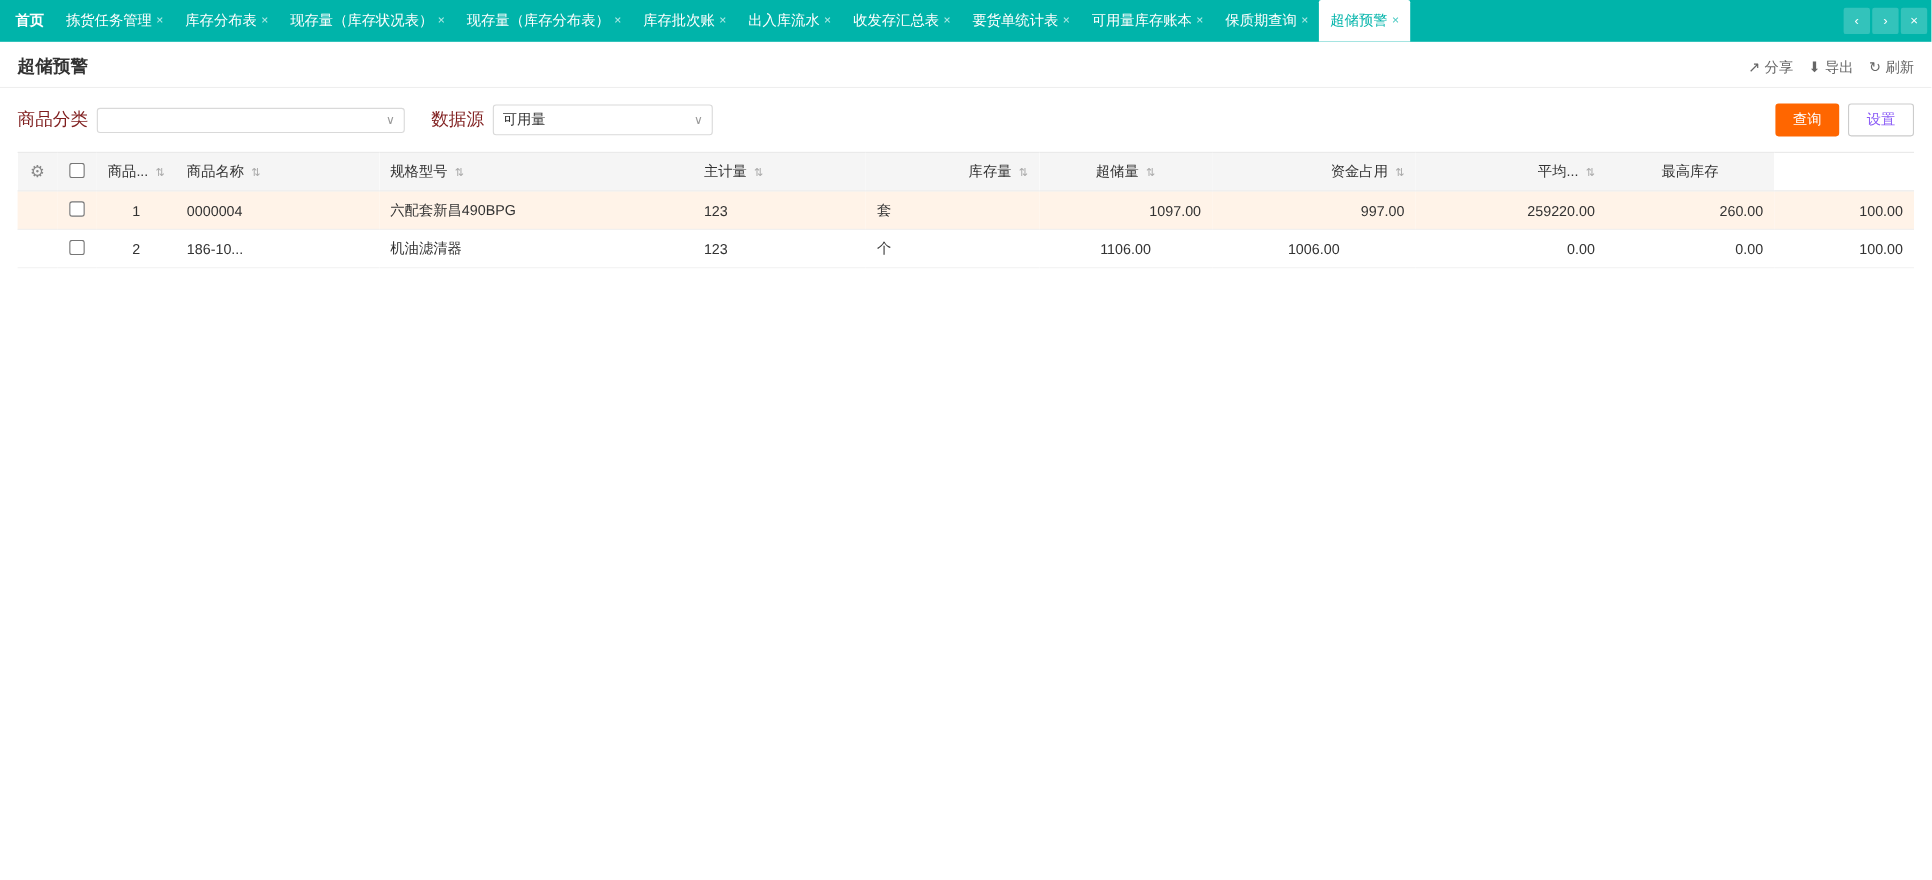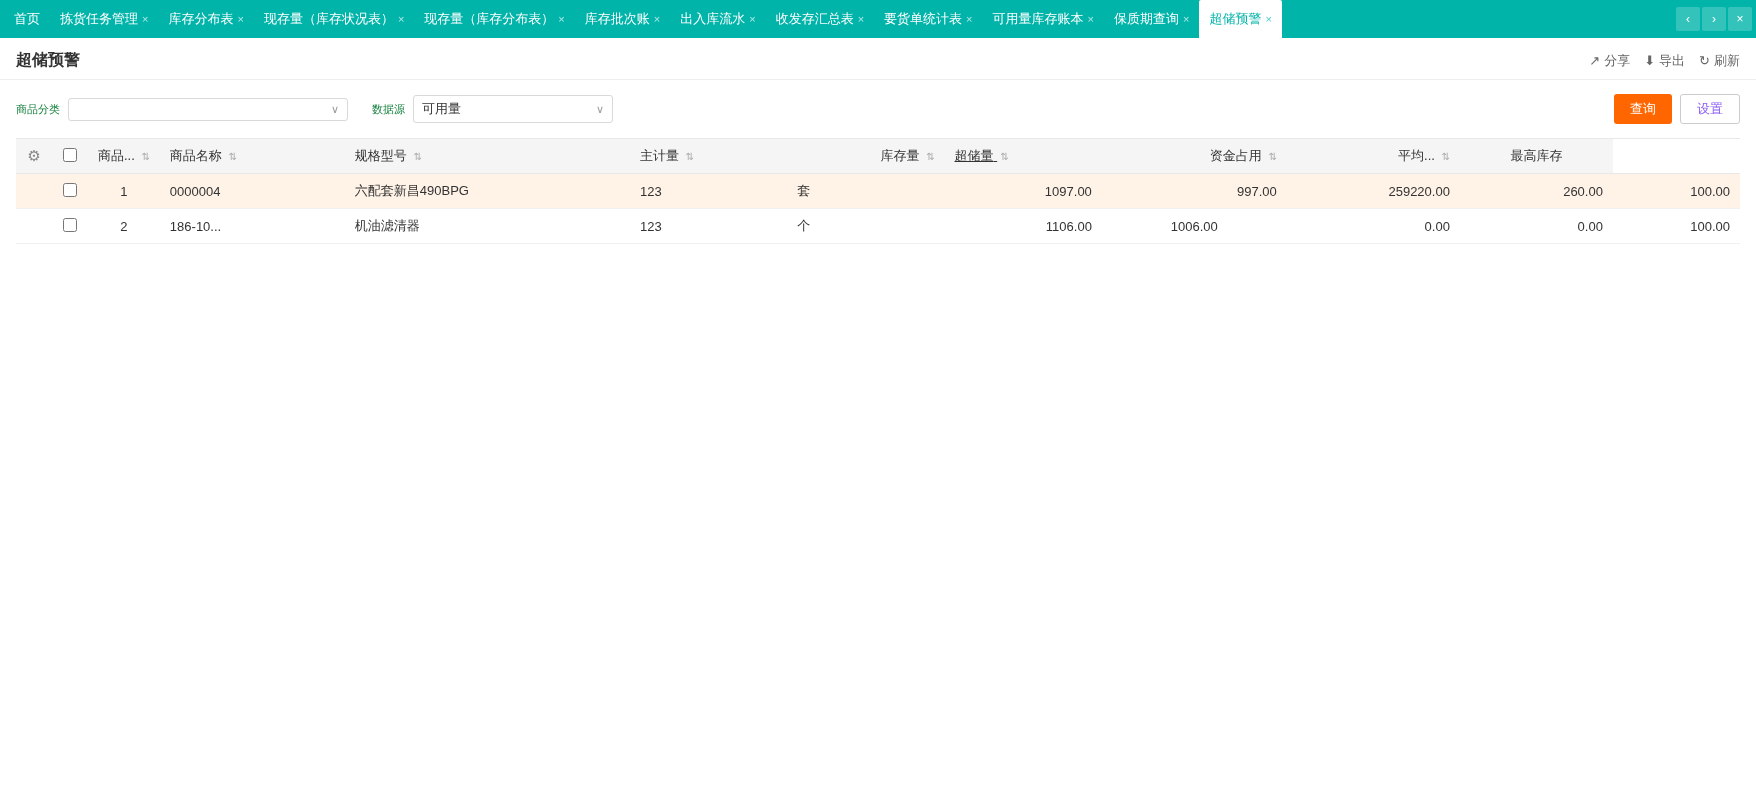--- a/index.html
+++ b/index.html
@@ -18,21 +18,21 @@
     .top-nav .nav-item {
       display: flex;
       align-items: center;
       padding: 0 10px;
       height: 38px;
       color: #fff;
       cursor: pointer;
       font-size: 13px;
       flex-shrink: 0;
     }
-    .top-nav .nav-item.home { font-weight: normal; }
+    .top-nav .nav-item.home { font-weight: bold; }
     .top-nav .nav-item.active {
       background: #fff;
       color: #00b4aa;
       border-radius: 2px 2px 0 0;
     }
     .nav-close {
       margin-left: 4px;
       font-size: 11px;
       opacity: 0.7;
       cursor: pointer;
@@ -108,22 +108,22 @@
       align-items: center;
       padding: 14px 16px;
       gap: 24px;
     }
     .filter-item {
       display: flex;
       align-items: center;
       gap: 8px;
     }
     .filter-label {
-      color: #15803d;
-      font-size: 11px;
+      color: #7f1d1d;
+      font-size: 16px;
       white-space: nowrap;
     }
     .filter-select {
       display: flex;
       align-items: center;
       border: 1px solid #d9d9d9;
       border-radius: 3px;
       padding: 4px 8px;
       min-width: 200px;
       cursor: pointer;
@@ -308,21 +308,21 @@
           <span class="sort-icon">⇅</span>
         </th>
         <th>
           <span>主计量</span>
           <span class="sort-icon">⇅</span>
         </th>
         <th style="text-align:right;">
           <span>库存量</span>
           <span class="sort-icon">⇅</span>
         </th>
-        <th style="text-align:left;text-decoration:underline;">
+        <th style="text-align:center;">
           <span>超储量</span>
           <span class="sort-icon">⇅</span>
         </th>
         <th style="text-align:right;">
           <span>资金占用</span>
           <span class="sort-icon">⇅</span>
         </th>
         <th style="text-align:right;">
           <span>平均...</span>
           <span class="sort-icon">⇅</span>
@@ -352,21 +352,21 @@
         <tr>
     <td class="col-settings"></td>
     <td class="col-check">
       <input type="checkbox" style="">
     </td>
     <td style="text-align:center; width:40px;">2</td>
     <td>186-10...</td>
     <td>机油滤清器</td>
     <td>123</td>
     <td>个</td>
-    <td style="text-align:right;">1106.00</td>
+    <td style="text-align:center;">1106.00</td>
     <td style="text-align:center;">1006.00</td>
     <td style="text-align:right;">0.00</td>
     <td style="text-align:right;">0.00</td>
     <td style="text-align:right;">100.00</td>
   </tr>
       </tbody>
   </table>
 </div>
 
 </body></html>

